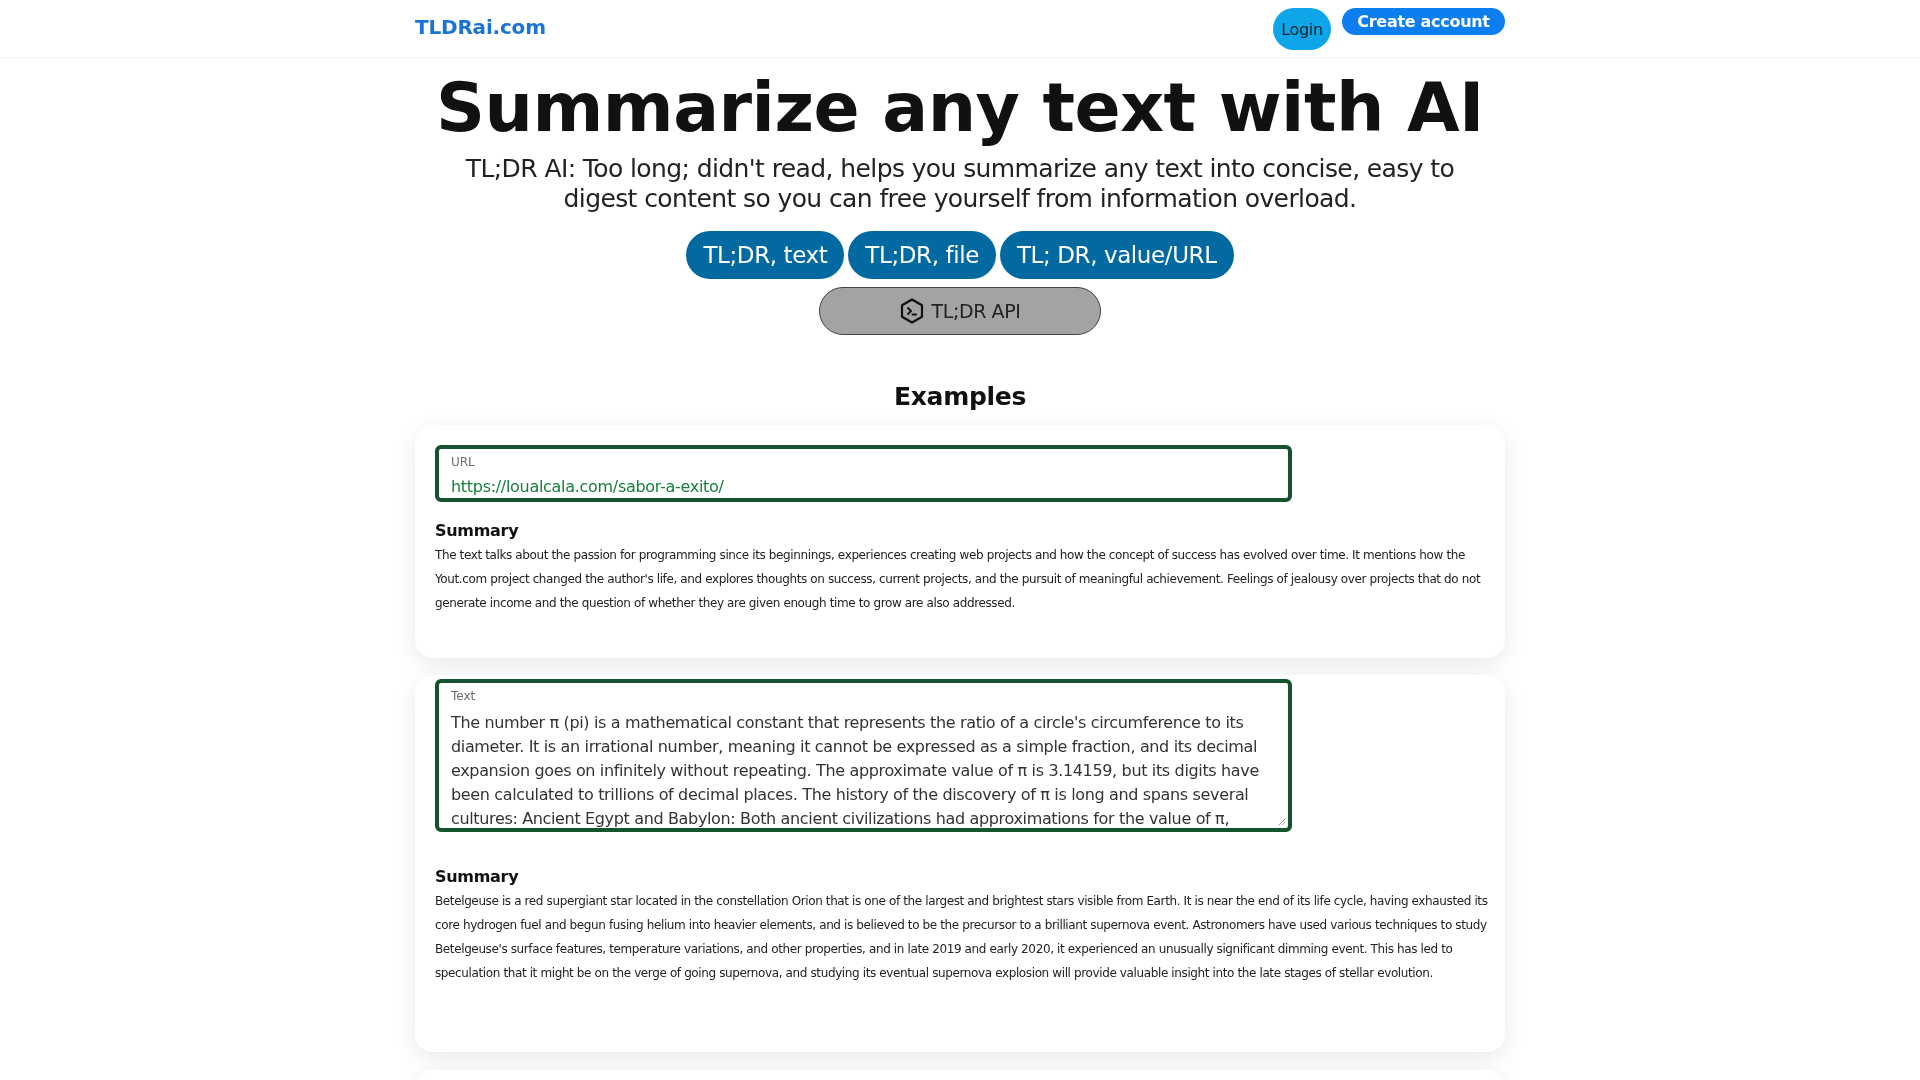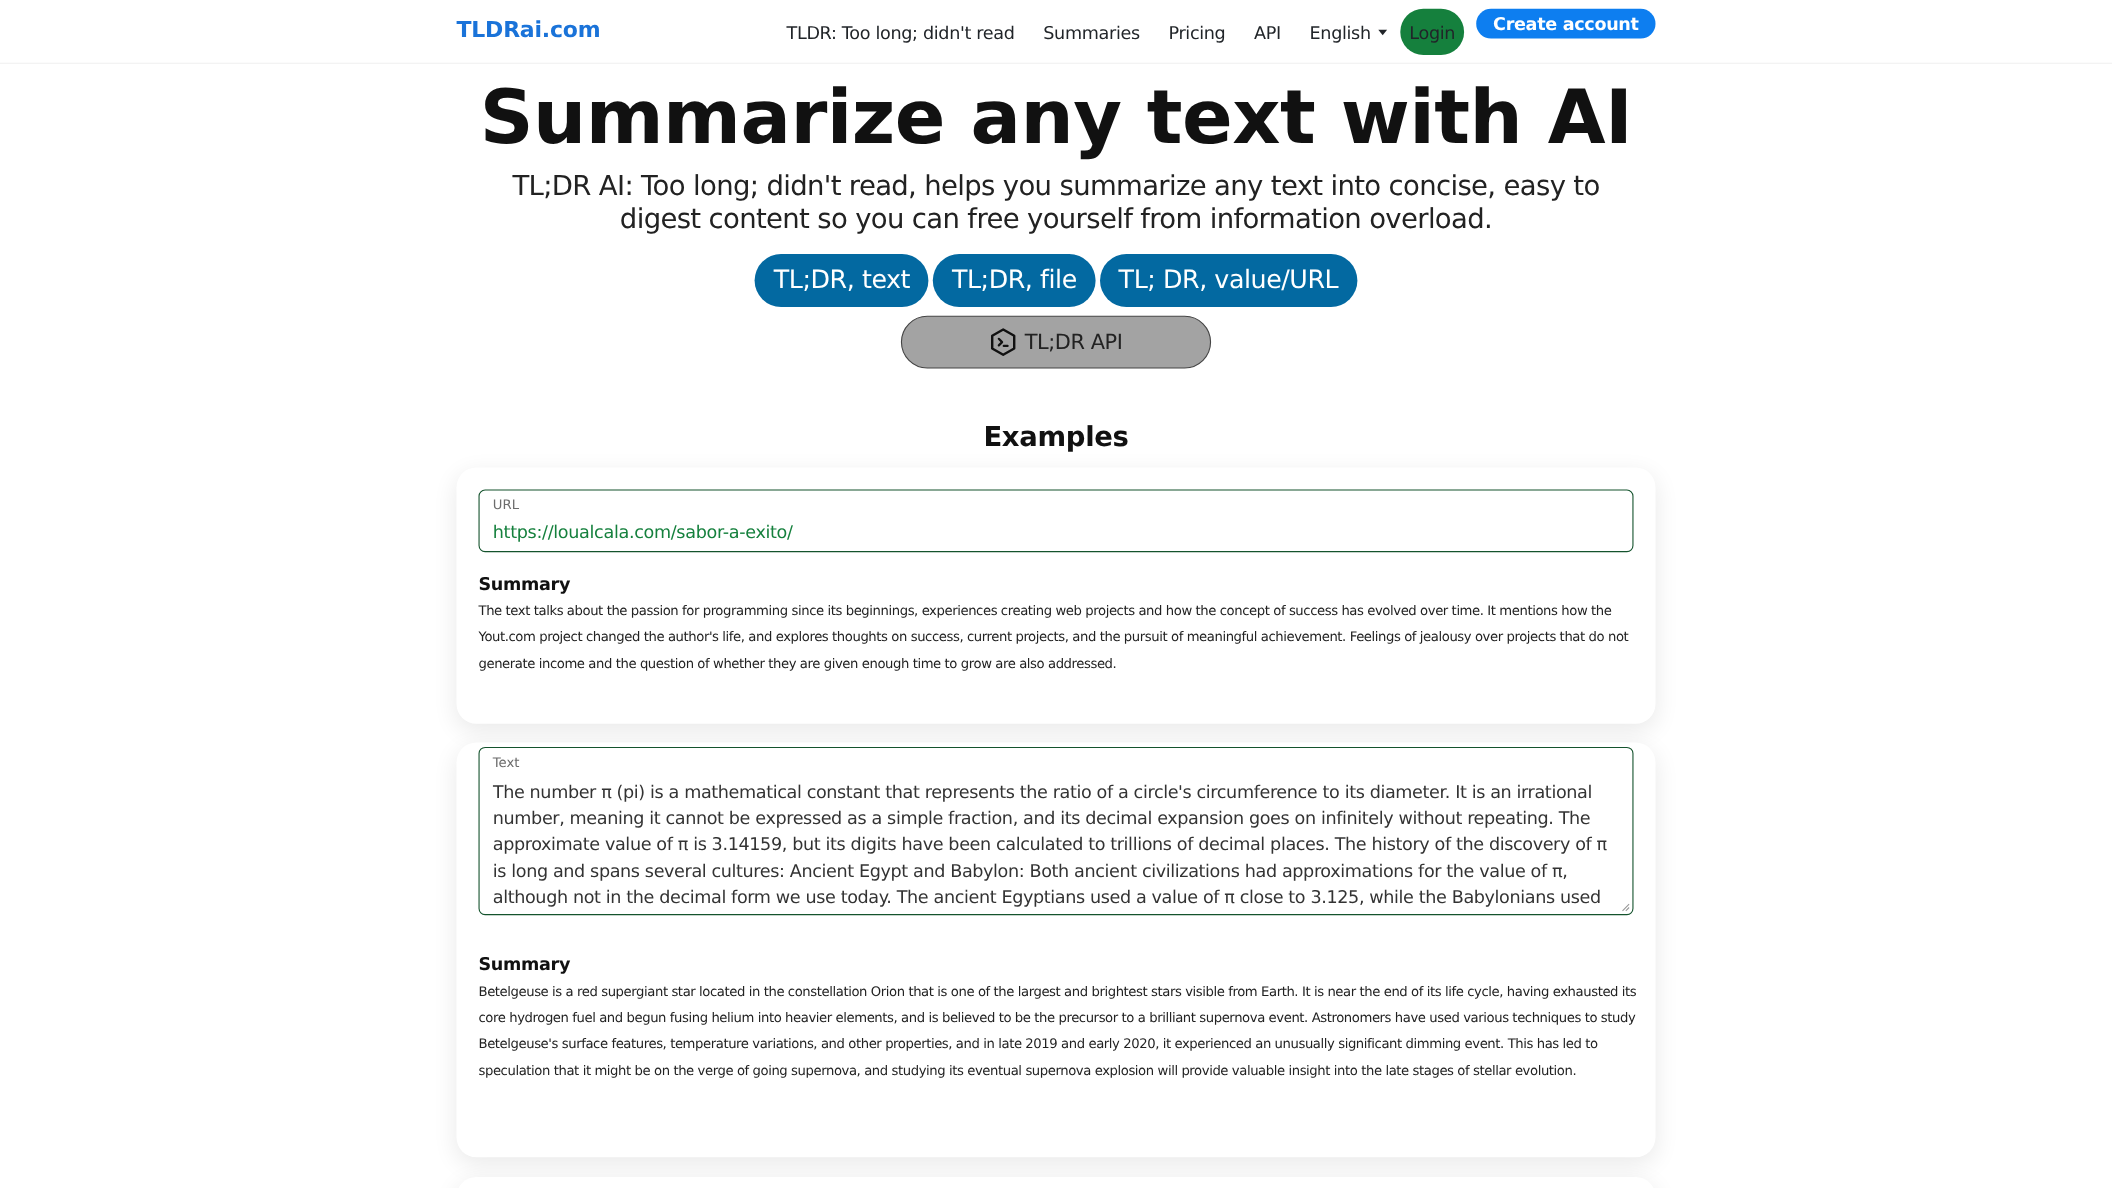--- a/index.html
+++ b/index.html
@@ -4,56 +4,47 @@
 <style>
   * { box-sizing: border-box; margin: 0; padding: 0; }
   html, body { width: 1920px; height: 1080px; overflow: hidden; background: #ffffff; }
   body { font-family: "DejaVu Sans", "Liberation Sans", sans-serif; color: #212529; }
 
   .navbar { position: absolute; left: 0; top: 0; width: 1920px; height: 58px; background: #fff; border-bottom: 1px solid #f0f0f0; }
   .logo { position: absolute; left: 415px; top: 15px; font-size: 20px; font-weight: bold; color: #1a73d9; text-decoration: none; letter-spacing: -0.2px; }
   .nav-links { position: absolute; left: 715px; top: 0; height: 58px; display: flex; align-items: center; }
   .nav-link { font-size: 16px; color: #212529; margin-right: 26px; white-space: nowrap; letter-spacing: -0.3px; }
   .caret { display: inline-block; width: 0; height: 0; border-left: 4px solid transparent; border-right: 4px solid transparent; border-top: 5px solid #212529; margin-left: 7px; vertical-align: 3px; }
-  .login-btn { position: absolute; left: 1273px; top: 8px; width: 58px; height: 42px; border-radius: 21px; background: #15803d; font-size: 16px; color: #212529; display: flex; align-items: center; justify-content: center; letter-spacing: -0.3px; }
+  .login-btn { position: absolute; left: 1273px; top: 8px; width: 58px; height: 42px; border-radius: 21px; background: #0ea5e9; font-size: 16px; color: #212529; display: flex; align-items: center; justify-content: center; letter-spacing: -0.3px; }
   .create-btn { position: absolute; left: 1342px; top: 8px; width: 163px; height: 27px; border-radius: 21px; background: #0d7ef0; color: #ffffff; font-size: 16px; font-weight: bold; display: flex; align-items: center; justify-content: center; letter-spacing: -0.3px; }
 
   .hero-title { position: absolute; left: 0; top: 66px; width: 1920px; text-align: center; font-size: 68px; font-weight: bold; color: #111; letter-spacing: -0.5px; line-height: 84px; }
   .hero-sub { position: absolute; left: 460px; top: 154px; width: 1000px; text-align: center; font-size: 25px; line-height: 30px; color: #222; letter-spacing: -0.6px; }
 
   .mode-row { position: absolute; left: 0; top: 231px; width: 1920px; display: flex; justify-content: center; gap: 4px; }
   .mode-btn { height: 48px; border-radius: 24px; background: #0369a1; color: #fff; font-size: 23px; display: flex; align-items: center; padding: 0 17px; letter-spacing: -0.4px; }
   .api-btn { position: absolute; left: 819px; top: 287px; width: 282px; height: 48px; border: 1.5px solid #444; border-radius: 24px; background: #a3a3a3; display: flex; align-items: center; justify-content: center; font-size: 19px; color: #222; letter-spacing: -0.4px; }
   .api-btn svg { margin-right: 8px; }
 
   .examples-title { position: absolute; left: 0; top: 382px; width: 1920px; text-align: center; font-size: 25px; color: #111; letter-spacing: -0.3px; }
 
   .card { position: absolute; left: 415px; width: 1090px; background: #fff; border-radius: 18px; box-shadow: 0 6px 22px rgba(0,0,0,0.09); }
-  .field { position: absolute; left: 20px; width: 1050px; border: 1px solid #14532d; border-radius: 6px; background: #fff; }
+  .field { position: absolute; left: 20px; width: 857px; border: 4px solid #14532d; border-radius: 6px; background: #fff; }
   .field-label { position: absolute; left: 12px; top: 6px; font-size: 12px; color: #6c6c6c; }
   .field-value { position: absolute; left: 12px; top: 28px; font-size: 16px; color: #15803d; letter-spacing: -0.3px; }
   .field-text { position: absolute; left: 12px; top: 28px; right: 20px; bottom: 0; overflow: hidden; font-size: 16px; line-height: 24px; color: #333; letter-spacing: -0.35px; }
   .resize-handle { position: absolute; right: 2px; bottom: 2px; width: 9px; height: 9px; }
   .summary-h { position: absolute; left: 20px; font-size: 16px; font-weight: bold; color: #111; letter-spacing: -0.3px; }
   .summary-p { position: absolute; left: 20px; width: 1060px; font-size: 12px; line-height: 24px; color: #222; letter-spacing: -0.38px; }
 </style>
 </head>
 <body>
 
 <div class="navbar">
   <a class="logo">TLDRai.com</a>
-  <div class="nav-links">
-    <span class="nav-link">TLDR: Too long; didn't read</span>
-    <span class="nav-link">Summaries</span>
-    <span class="nav-link">Pricing</span>
-    <span class="nav-link">API</span>
-    <span class="nav-link">
-      <span>English</span><span class="caret"></span>
-    </span>
-  </div>
   <div class="login-btn">Login</div>
   <div class="create-btn">Create account</div>
 </div>
 
 <h1 class="hero-title">Summarize any text with AI</h1>
 <p class="hero-sub">TL;DR AI: Too long; didn't read, helps you summarize any text into concise, easy to digest content so you can free yourself from information overload.</p>
 
 <div class="mode-row">
   <div class="mode-btn">TL;DR, text</div>
   <div class="mode-btn">TL;DR, file</div>

